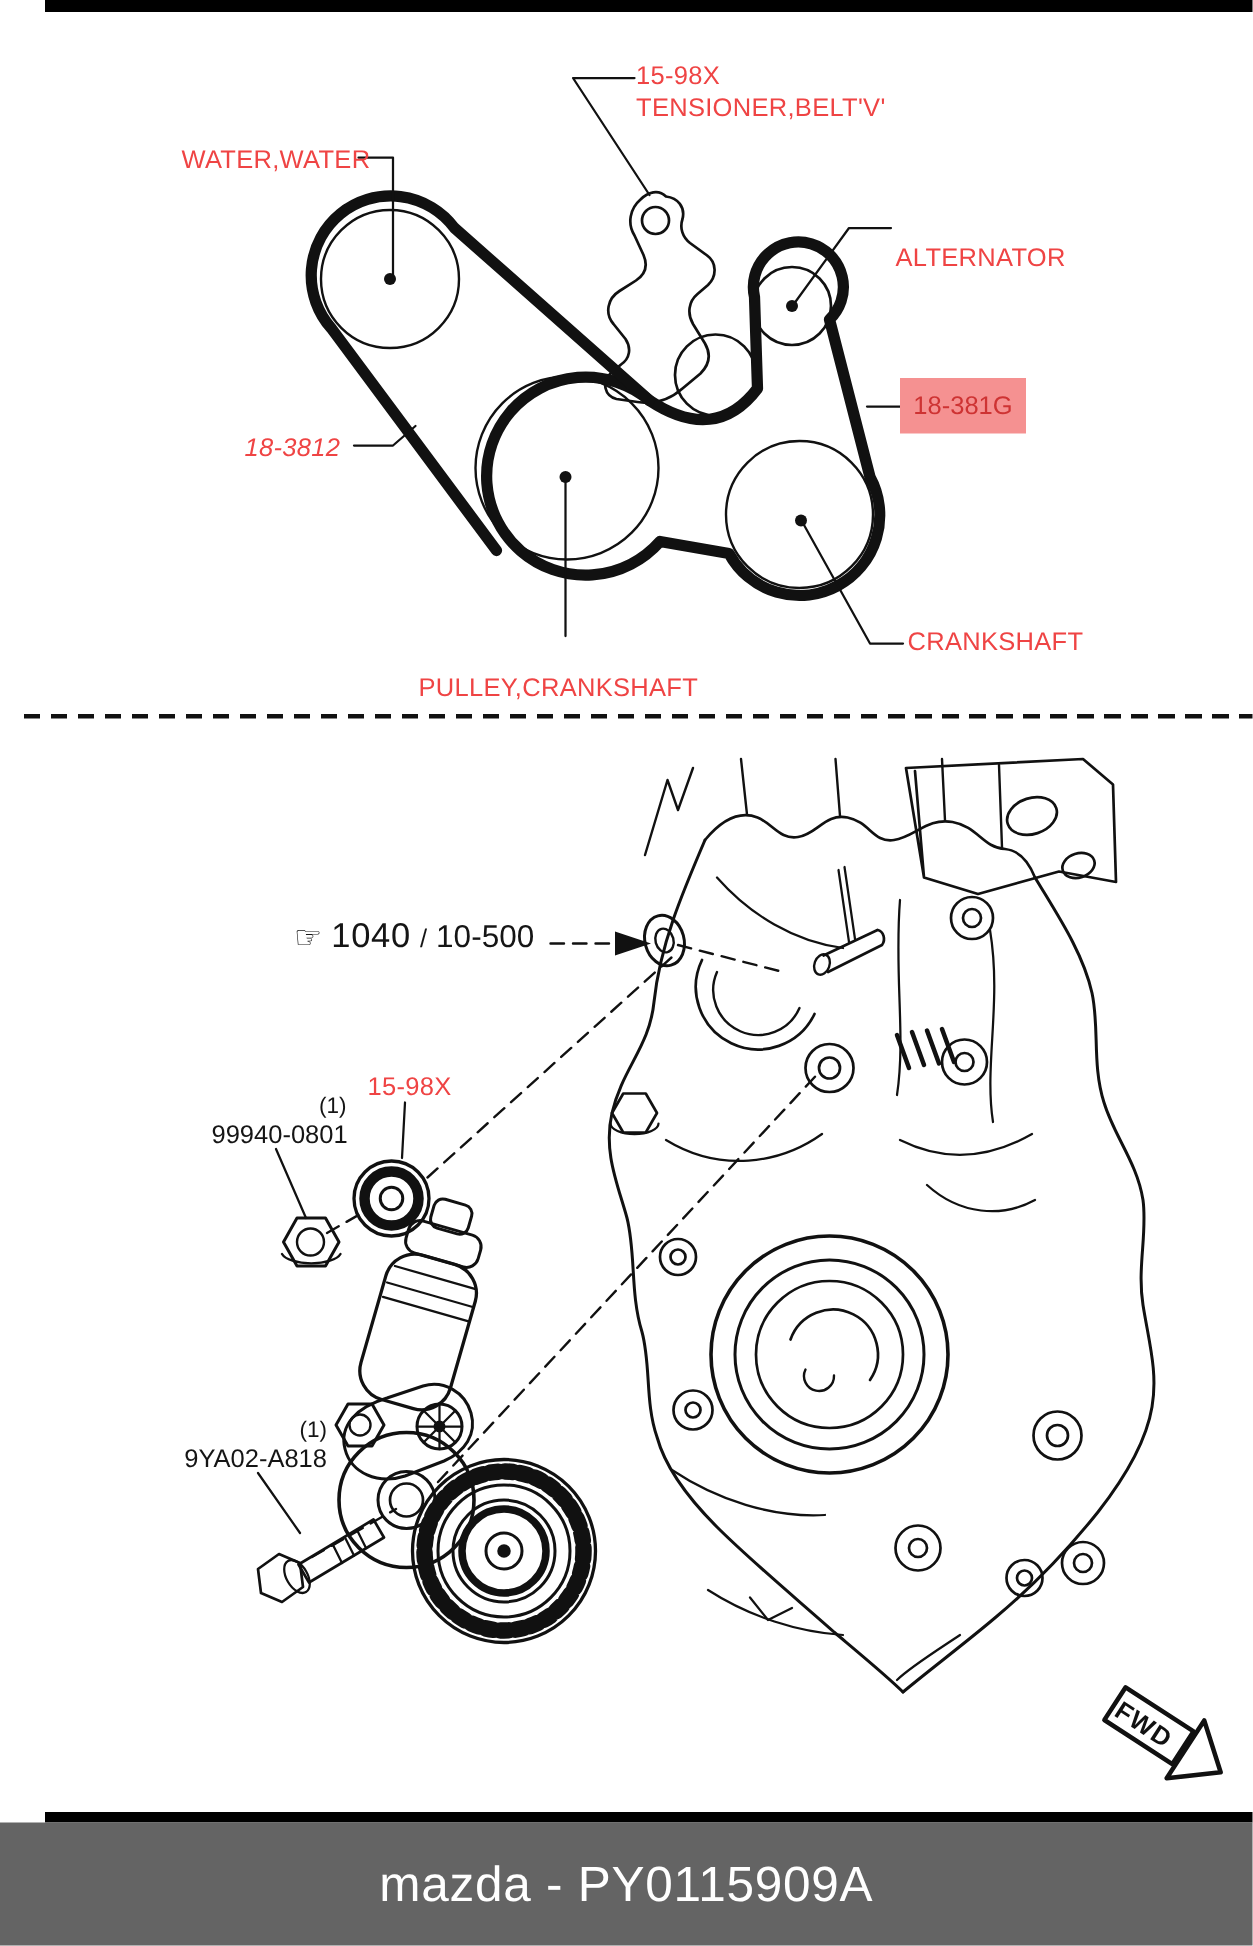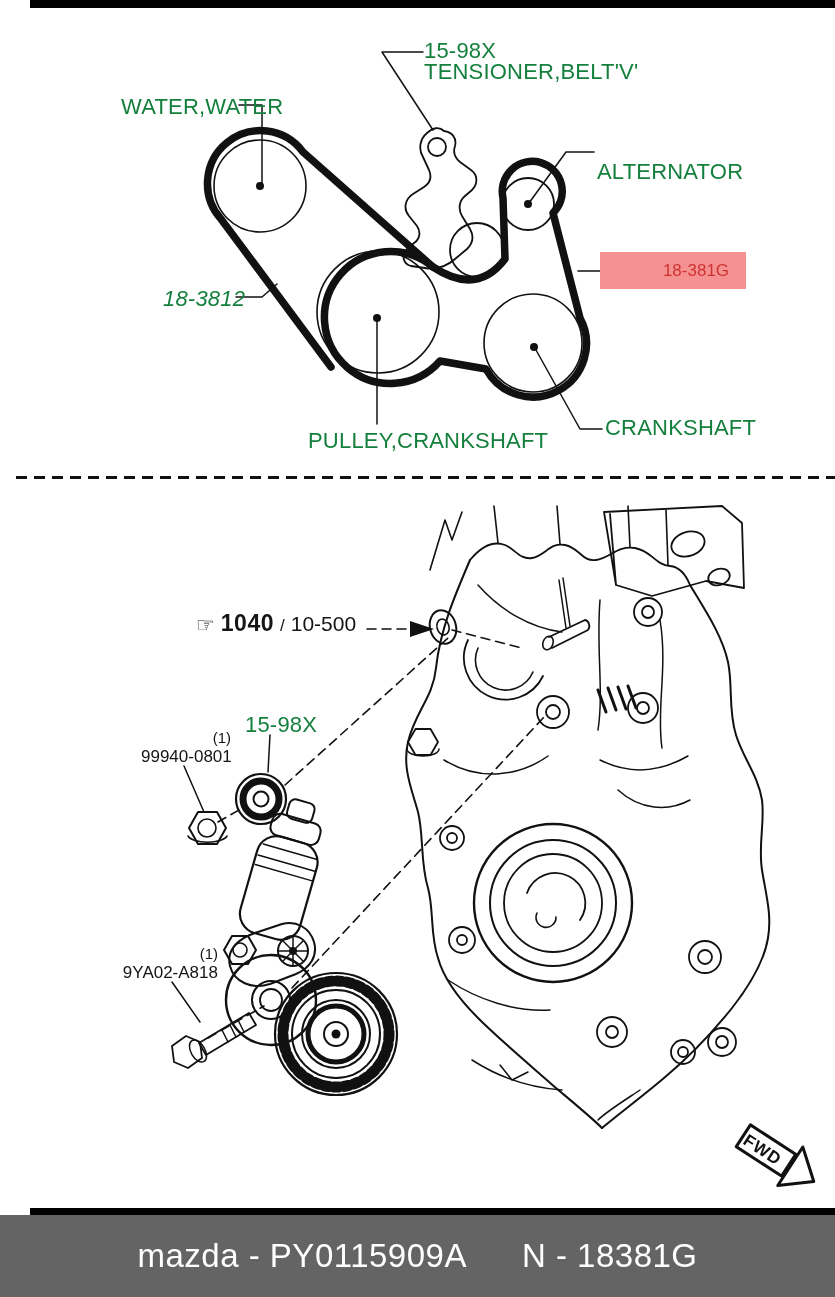--- a/index.html
+++ b/index.html
@@ -1,35 +1,35 @@
 <!DOCTYPE html>
 <html><head>
 <meta charset="utf-8">
 <style>
   html,body{margin:0;padding:0;}
   body{
     width:835px;height:1297px;position:relative;background:#ffffff;
     font-family:"Liberation Sans", sans-serif;color:#151515;overflow:hidden;
   }
   .abs{position:absolute;white-space:nowrap;}
-  .lbl{font-size:22px;letter-spacing:.2px;color:#15803d;line-height:21px;}
+  .lbl{font-size:17px;letter-spacing:.2px;color:#ef4444;line-height:21px;}
   .rule-top,.rule-bottom{position:absolute;left:30px;right:0;background:#000;}
   .rule-top{top:0;height:8px;}
   .rule-bottom{top:1208px;height:7px;}
   .divider{
     position:absolute;left:16px;right:0;top:476px;height:3px;
     background:repeating-linear-gradient(90deg,#111 0 11px,transparent 11px 18px);
   }
   .hl-box{
     display:flex;align-items:center;justify-content:center;
-    width:100px;height:37px;font-size:17px;padding-left:46px;
+    width:84px;height:37px;font-size:17px;
   }
   .ref-row{display:flex;align-items:baseline;gap:6px;}
   .ref-icon{font-size:21px;line-height:21px;transform:translateY(1px);}
-  .ref-bold{font-size:23px;font-weight:bold;letter-spacing:.5px;}
+  .ref-bold{font-size:23px;font-weight:normal;letter-spacing:.5px;}
   .ref-slash{font-size:17px;}
   .ref-code{font-size:21px;}
   .two-line{text-align:right;line-height:19px;font-size:17px;}
   .two-line .qty{font-size:15px;}
   .footer{
     position:absolute;left:0;right:0;top:1215px;bottom:0;
     display:flex;align-items:center;justify-content:center;gap:55px;
     font-size:33px;letter-spacing:.5px;
   }
   svg{position:absolute;left:0;top:0;}
@@ -201,21 +201,21 @@
 </svg>
 
 <div class="abs lbl" style="left:424px;top:40px;">
   <div>15-98X</div>
   <div>TENSIONER,BELT'V'</div>
 </div>
 <div class="abs lbl" style="left:121px;top:96px;">WATER,WATER</div>
 <div class="abs lbl" style="left:597px;top:161px;">ALTERNATOR</div>
 <div class="abs hl-box" style="left:600px;top:252px;background:#f59191;color:#ce3333;">18-381G</div>
 <div class="abs lbl" style="left:163px;top:288px;font-style:italic;">18-3812</div>
-<div class="abs lbl" style="left:279px;top:430px;margin-left:29px;">PULLEY,CRANKSHAFT</div>
+<div class="abs lbl" style="left:279px;top:448px;">PULLEY,CRANKSHAFT</div>
 <div class="abs lbl" style="left:605px;top:417px;">CRANKSHAFT</div>
 
 <div class="divider"></div>
 
 <div class="abs ref-row" style="left:196px;top:610px;">
   <span class="ref-icon">☞</span>
   <span class="ref-bold">1040</span>
   <span class="ref-slash">/</span>
   <span class="ref-code">10-500</span>
 </div>
@@ -225,14 +225,13 @@
   <div>99940-0801</div>
 </div>
 <div class="abs two-line" style="left:122px;top:944px;width:96px;">
   <div class="qty">(1)</div>
   <div>9YA02-A818</div>
 </div>
 
 <div class="rule-bottom"></div>
 <div class="footer" style="background:#646464;color:#ffffff;">
   <span>mazda - PY0115909A</span>
-  <span>N - 18381G</span>
 </div>
 
 </body></html>

